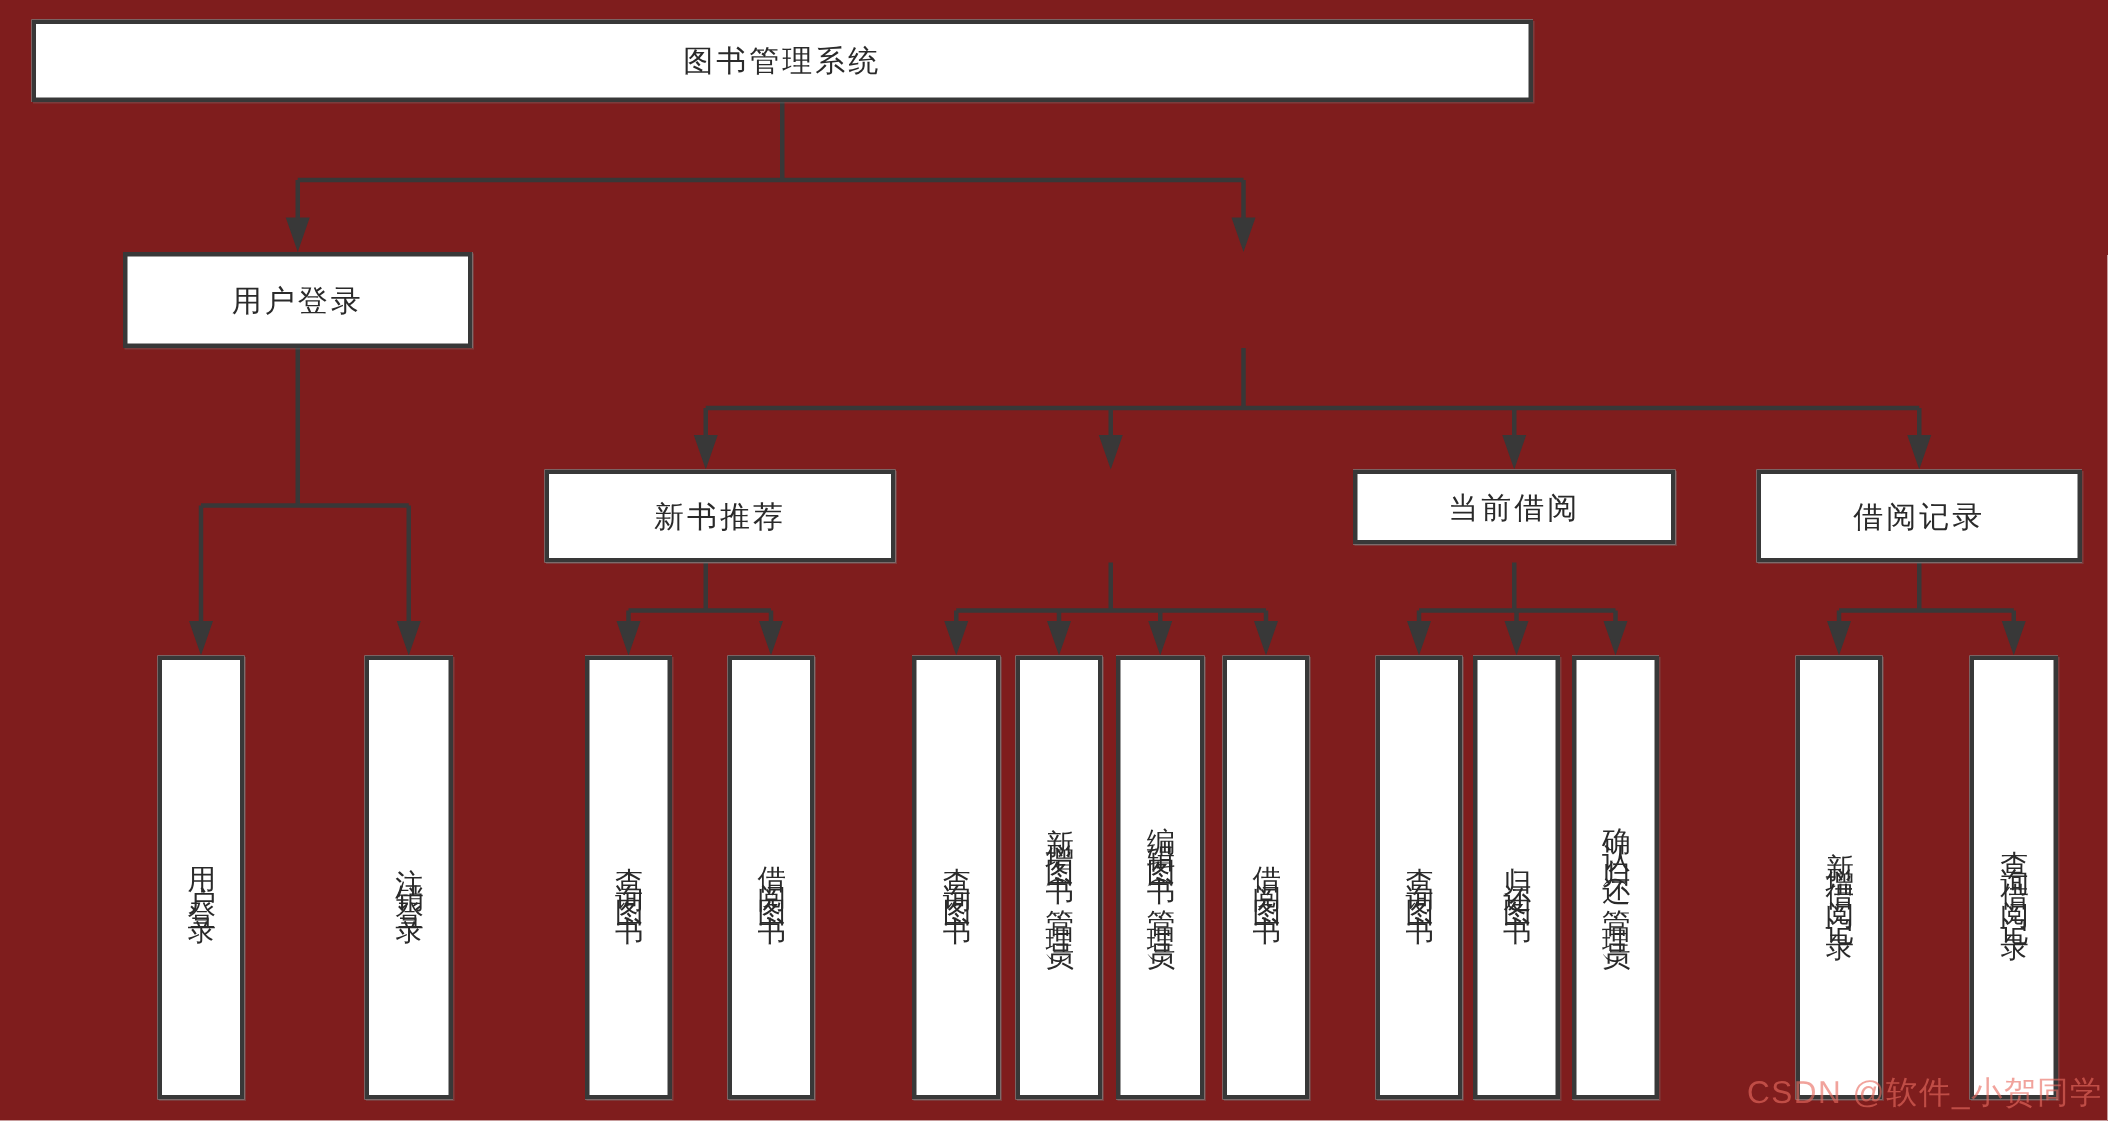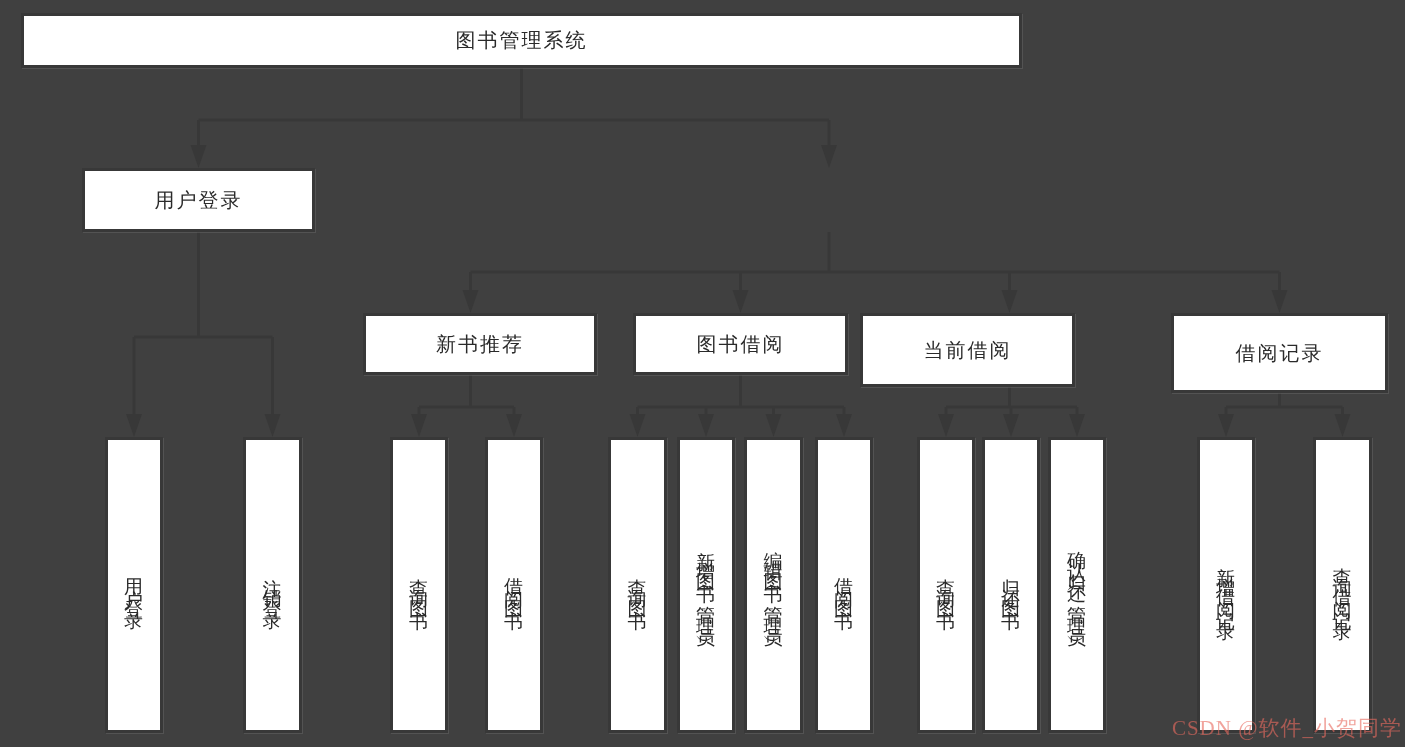--- a/index.html
+++ b/index.html
@@ -1,22 +1,22 @@
 <!DOCTYPE html>
 <html><head>
 <meta charset="utf-8">
 <style>
   html, body { margin: 0; padding: 0; background: #ffffff; }
   .stage {
     position: relative;
     width: 1405px;
     height: 747px;
-    background: #404040;
+    background: #7f1d1d;
     overflow: hidden;
-    font-family: Liberation Serif, serif;
+    font-family: Liberation Sans, sans-serif;
     color: #2a2a2a;
   }
   .connectors {
     position: absolute;
     left: 0; top: 0;
     width: 1405px; height: 747px;
     pointer-events: none;
   }
   .node {
     position: absolute;
@@ -107,27 +107,24 @@
     <span class="hlabel">图书管理系统</span>
   </div>
 
   <div class="node" style="left:82px; top:168px; width:233px; height:64px">
     <span class="hlabel">用户登录</span>
   </div>
 
   <div class="node" style="left:363px; top:313px; width:234px; height:62px">
     <span class="hlabel">新书推荐</span>
   </div>
-  <div class="node" style="left:633px; top:313px; width:215px; height:62px">
-    <span class="hlabel">图书借阅</span>
-  </div>
-  <div class="node" style="left:860px; top:313px; width:215px; height:74px">
+  <div class="node" style="left:902px; top:313px; width:215px; height:50px">
     <span class="hlabel">当前借阅</span>
   </div>
-  <div class="node" style="left:1171px; top:313px; width:217px; height:80px">
+  <div class="node" style="left:1171px; top:313px; width:217px; height:62px">
     <span class="hlabel">借阅记录</span>
   </div>
 
   <div class="node vbox" style="left:105px; width:58px">
     <span class="vtext">用户登录</span>
   </div>
   <div class="node vbox" style="left:243px; width:59px">
     <span class="vtext">注销登录</span>
   </div>
   <div class="node vbox" style="left:390px; width:58px">

